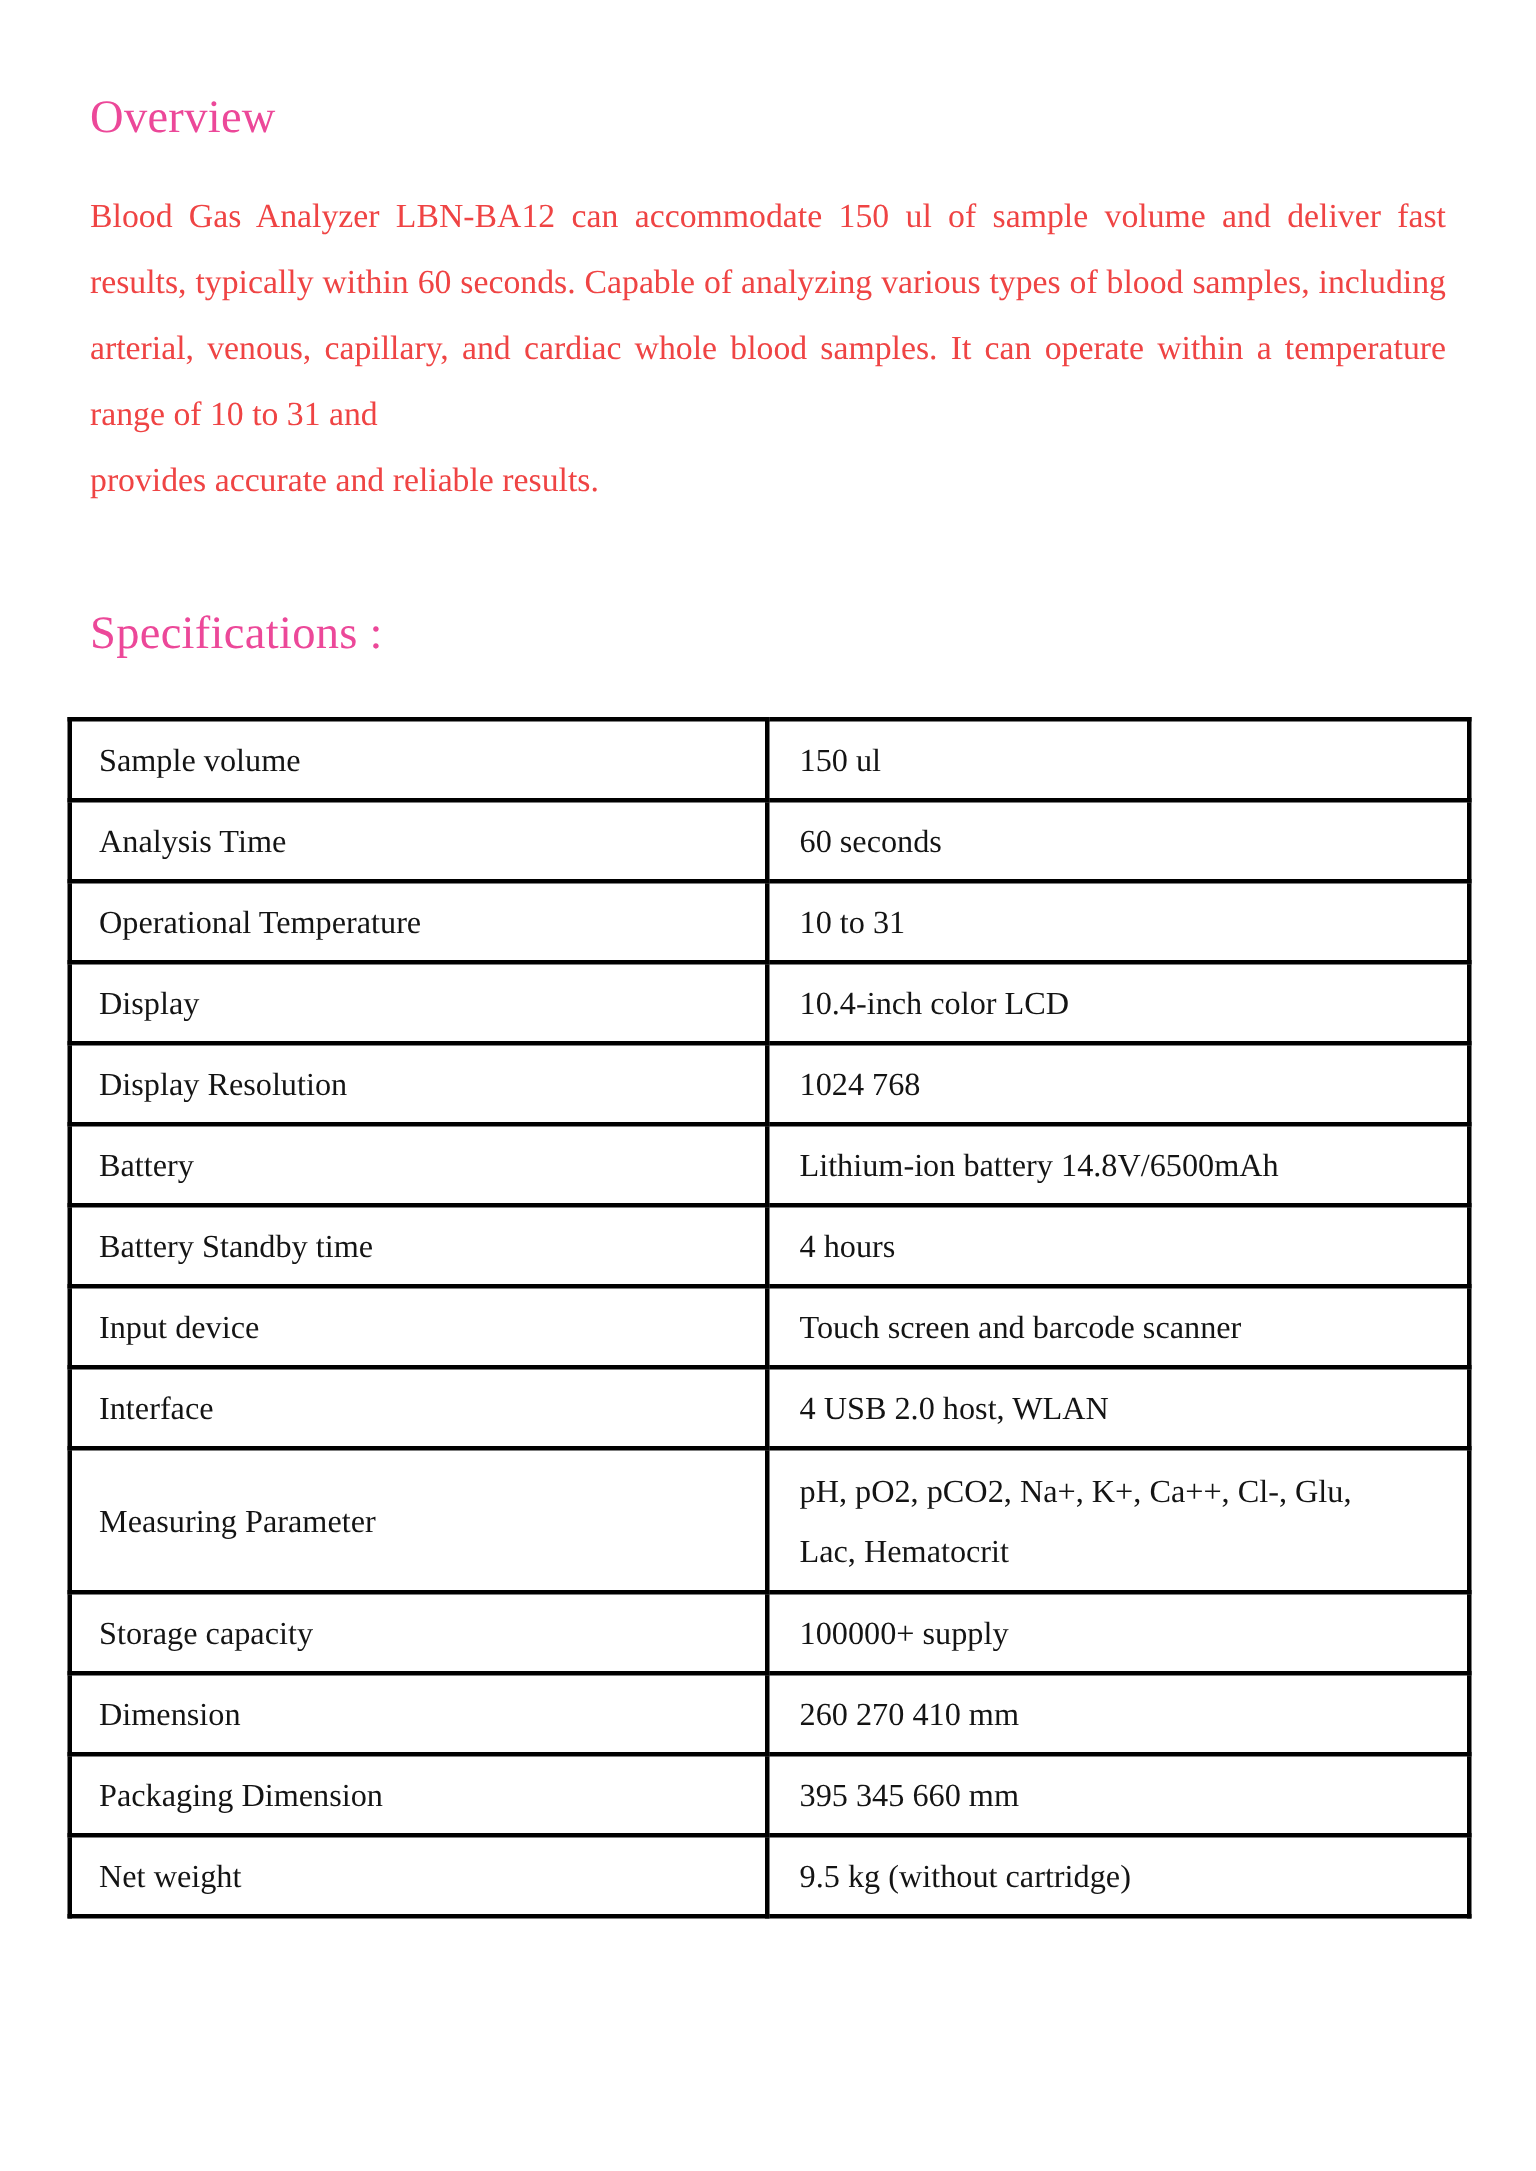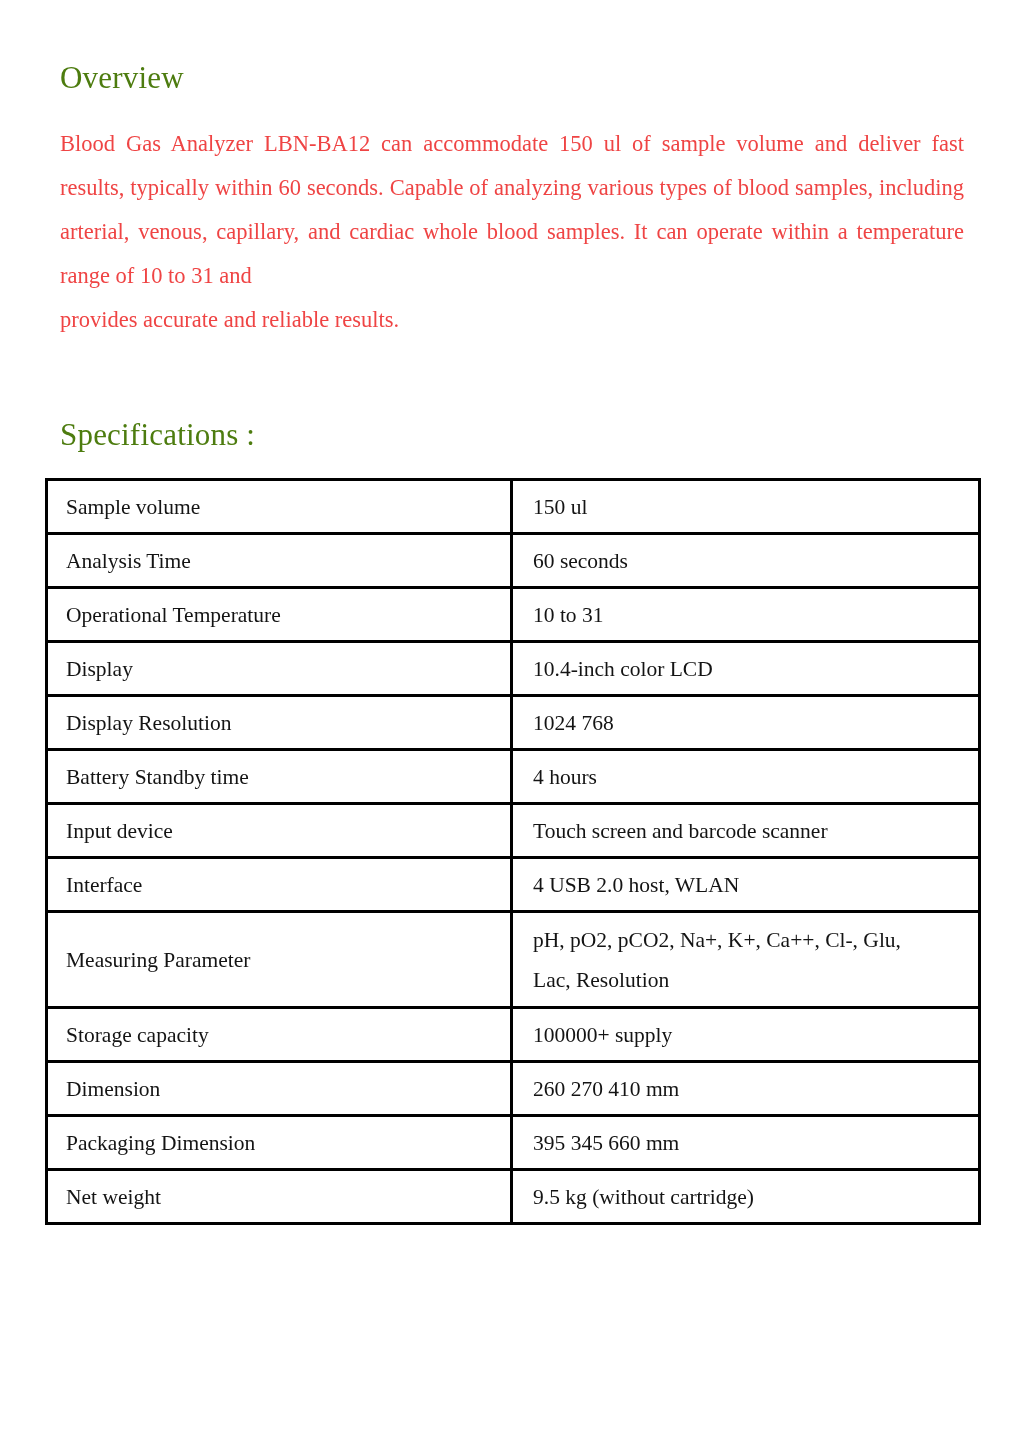--- a/index.html
+++ b/index.html
@@ -21,39 +21,39 @@
     position: absolute;
     left: 0;
     top: 0;
     width: 1024px;
     height: 1447px;
     box-sizing: border-box;
   }
 
   
   .section-heading {
-    color: #4d7c0f;
+    color: #ec4899;
     font-family: "Liberation Serif", "DejaVu Serif", serif;
     font-weight: normal;
     font-size: 31px;
     line-height: 1.0;
     margin: 0;
     letter-spacing: 0.2px;
   }
 
   #overview-heading {
     position: absolute;
     left: 60px;
     top: 62px;
   }
 
   #specs-heading {
     position: absolute;
     left: 60px;
-    top: 419px;
+    top: 406px;
   }
 
   
   #overview-paragraph {
     position: absolute;
     left: 60px;
     top: 122px;
     width: 904px;
     font-size: 22.5px;
     line-height: 44px;
@@ -148,20 +148,26 @@
               <span class="val-line">10.4-inch color LCD</span>
             </td>
           </tr>
           <tr>
             <td class="label">Display Resolution</td>
             <td class="value">
               <span class="val-line">1024    768</span>
             </td>
           </tr>
           <tr>
+            <td class="label">Battery</td>
+            <td class="value">
+              <span class="val-line">Lithium-ion battery 14.8V/6500mAh</span>
+            </td>
+          </tr>
+          <tr>
             <td class="label">Battery Standby time</td>
             <td class="value">
               <span class="val-line">4 hours</span>
             </td>
           </tr>
           <tr>
             <td class="label">Input device</td>
             <td class="value">
               <span class="val-line">Touch screen and barcode scanner</span>
             </td>
@@ -169,21 +175,21 @@
           <tr>
             <td class="label">Interface</td>
             <td class="value">
               <span class="val-line">4    USB 2.0 host, WLAN</span>
             </td>
           </tr>
           <tr class="tall">
             <td class="label">Measuring Parameter</td>
             <td class="value">
               <span class="val-line">pH, pO2, pCO2, Na+, K+, Ca++, Cl-, Glu,</span>
-              <span class="val-line">Lac, Resolution</span>
+              <span class="val-line">Lac, Hematocrit</span>
             </td>
           </tr>
           <tr>
             <td class="label">Storage capacity</td>
             <td class="value">
               <span class="val-line">100000+ supply</span>
             </td>
           </tr>
           <tr>
             <td class="label">Dimension</td>

